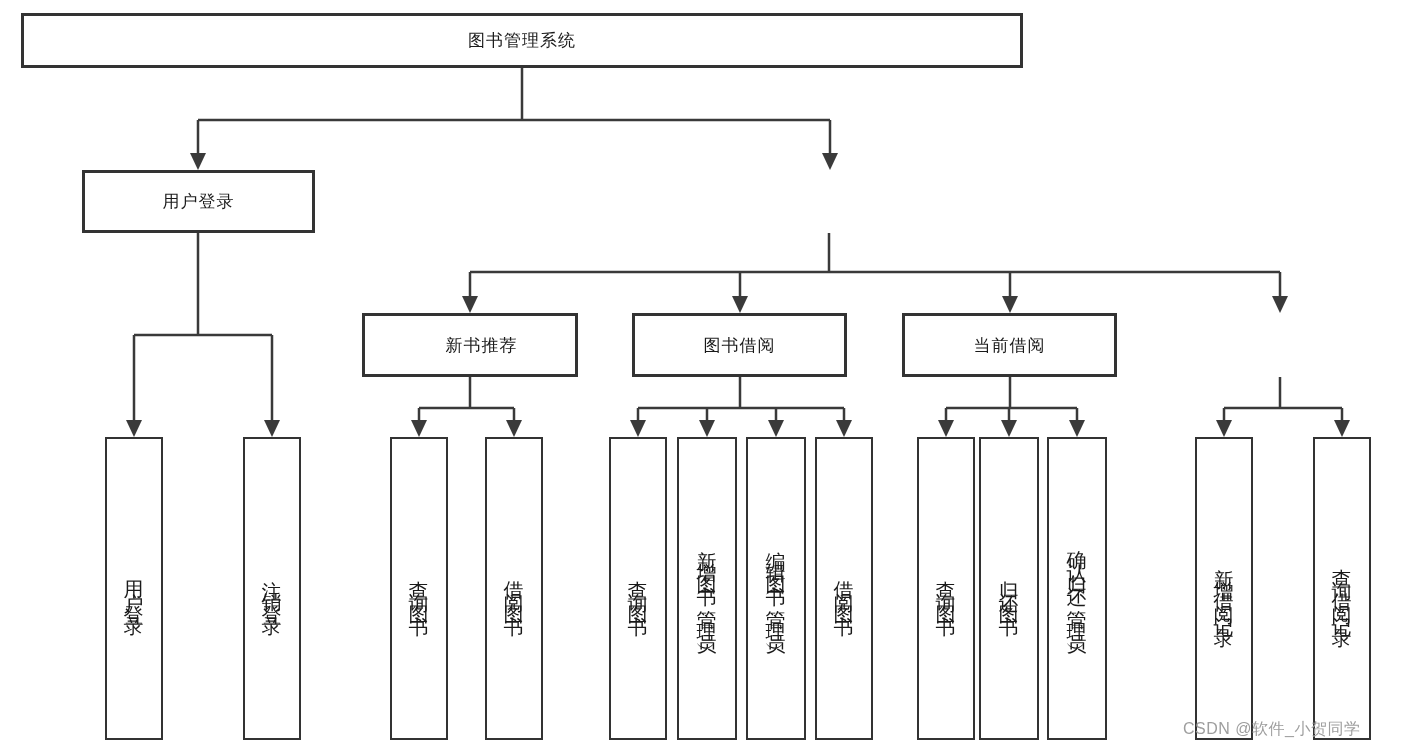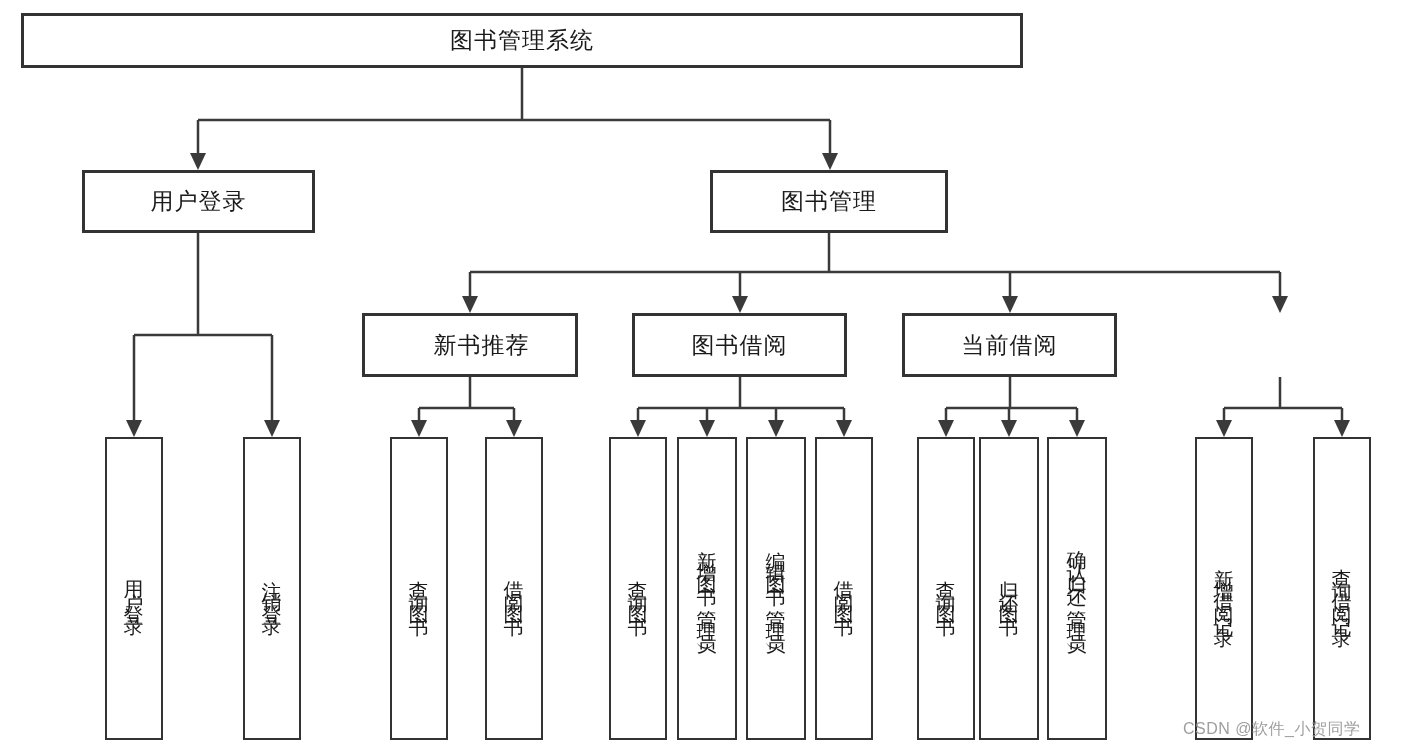--- a/index.html
+++ b/index.html
@@ -1,21 +1,21 @@
 <!DOCTYPE html>
 <html><head>
 <meta charset="utf-8">
 <style>
   html,body{margin:0;padding:0;background:#fff;}
   #stage{position:relative;width:1405px;height:747px;background:#ffffff;overflow:hidden;
          font-family:"Liberation Sans","DejaVu Sans",sans-serif;}
   #wires{position:absolute;left:0;top:0;width:1405px;height:747px;}
   .hbox{position:absolute;box-sizing:border-box;border:3px solid #333333;background:#ffffff;
         display:flex;align-items:center;justify-content:center;
-        font-size:23px;color:#1a1a1a;letter-spacing:1px;z-index:2;}
+        font-size:17px;color:#1a1a1a;letter-spacing:1px;z-index:2;}
   .vbox{position:absolute;box-sizing:border-box;border:2.5px solid #333333;background:#ffffff;
         display:flex;align-items:center;justify-content:center;
         writing-mode:vertical-rl;text-orientation:mixed;
         font-size:20px;letter-spacing:12px;color:#1a1a1a;z-index:2;}
   .vbox span{display:block;margin-left:1px;}
   #watermark{position:absolute;left:1183px;top:719px;z-index:5;
              font-size:16px;color:#9e9e9e;letter-spacing:0.5px;white-space:nowrap;}
 </style>
 </head>
 <body>
@@ -54,21 +54,20 @@
     <polygon fill="#3a3a3a" stroke="none" points="1069,420 1085,420 1077,437"></polygon>
 
     <path d="M1280,377 V408 M1224,408 H1342 M1224,408 V421 M1342,408 V421"></path>
     <polygon fill="#3a3a3a" stroke="none" points="1216,420 1232,420 1224,437"></polygon>
     <polygon fill="#3a3a3a" stroke="none" points="1334,420 1350,420 1342,437"></polygon>
   </svg>
 
   <div class="hbox" style="left:21px;top:13px;width:1002px;height:55px;">图书管理系统</div>
 
   <div class="hbox" style="left:82px;top:170px;width:233px;height:63px;">用户登录</div>
-  <div class="hbox" style="left:710px;top:170px;width:238px;height:63px;">图书管理</div>
 
   <div class="hbox" style="left:362px;top:313px;width:216px;height:64px;padding-left:23px;">新书推荐</div>
   <div class="hbox" style="left:632px;top:313px;width:215px;height:64px;">图书借阅</div>
   <div class="hbox" style="left:902px;top:313px;width:215px;height:64px;">当前借阅</div>
 
   <div class="vbox" style="left:105px;top:437px;width:58px;height:303px;">
     <span>用户登录</span>
     </div>
   <div class="vbox" style="left:243px;top:437px;width:58px;height:303px;">
     <span>注销登录</span>

